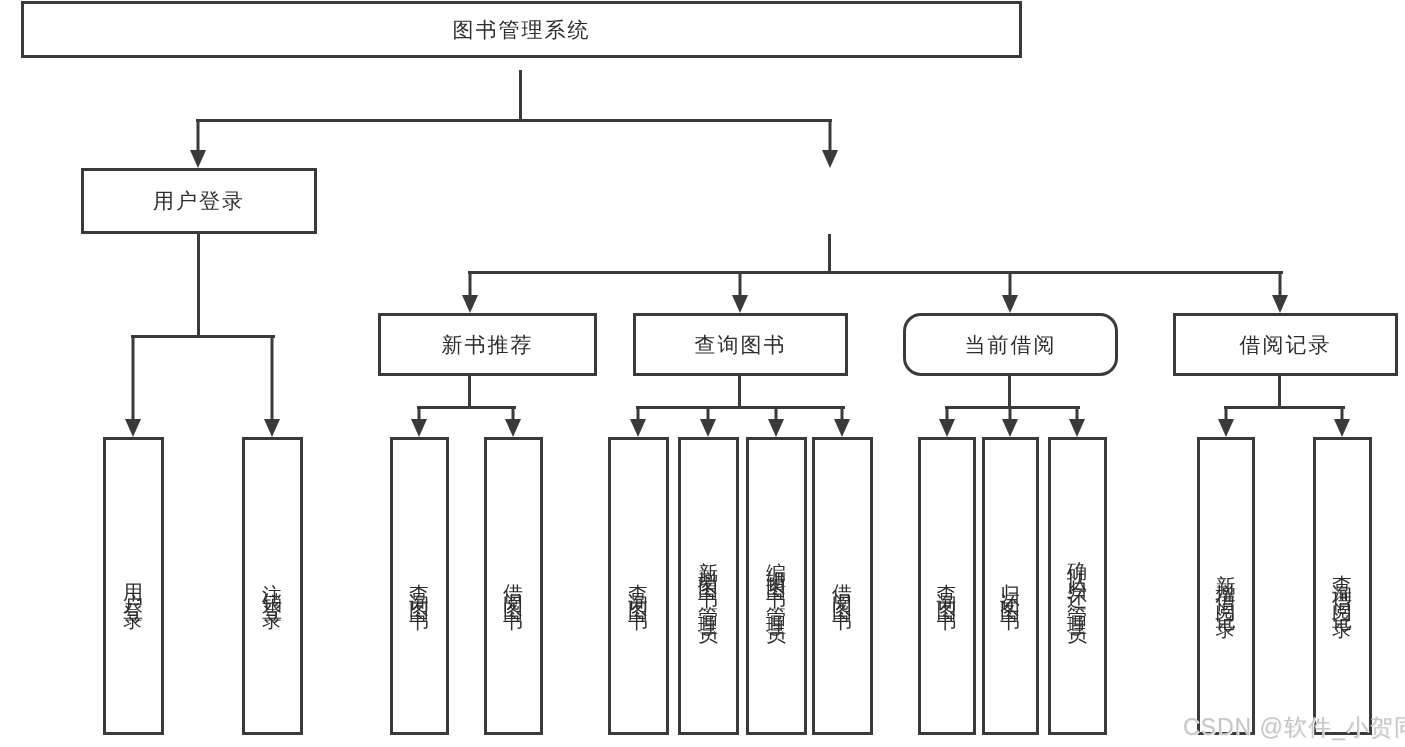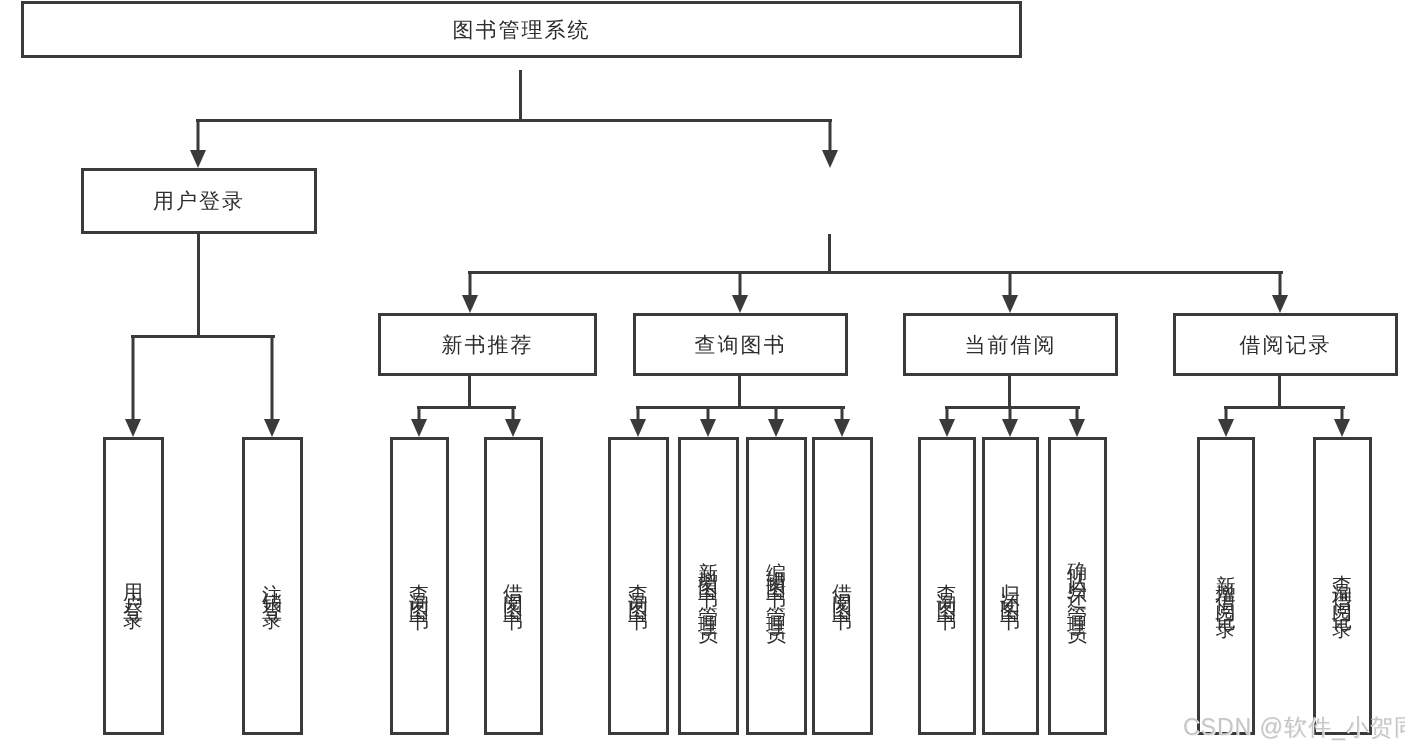--- a/index.html
+++ b/index.html
@@ -131,21 +131,21 @@
     <div class="shaft"></div>
     <div class="head"></div>
   </div>
 
   <div class="box hbox" style="left:363px; top:313px; width:219px; height:63px;margin-left:15px;">
     <span>新书推荐</span>
   </div>
   <div class="box hbox" style="left:633px; top:313px; width:215px; height:63px;">
     <span>查询图书</span>
   </div>
-  <div class="box hbox" style="left:903px; top:313px; width:215px; height:63px;">
+  <div class="box hbox" style="left:903px; top:313px; width:215px; height:63px;border-radius:18px;">
     <span>当前借阅</span>
   </div>
   <div class="box hbox" style="left:1173px; top:313px; width:225px; height:63px;">
     <span>借阅记录</span>
   </div>
 
   <div class="vline" style="left:468px; top:376px; width:3px; height:31px;"></div>
   <div class="hline" style="left:417px; top:406px; width:99px; height:3px;"></div>
   <div class="arrow" style="left:411px; top:407px; height:30px;">
     <div class="shaft"></div>

